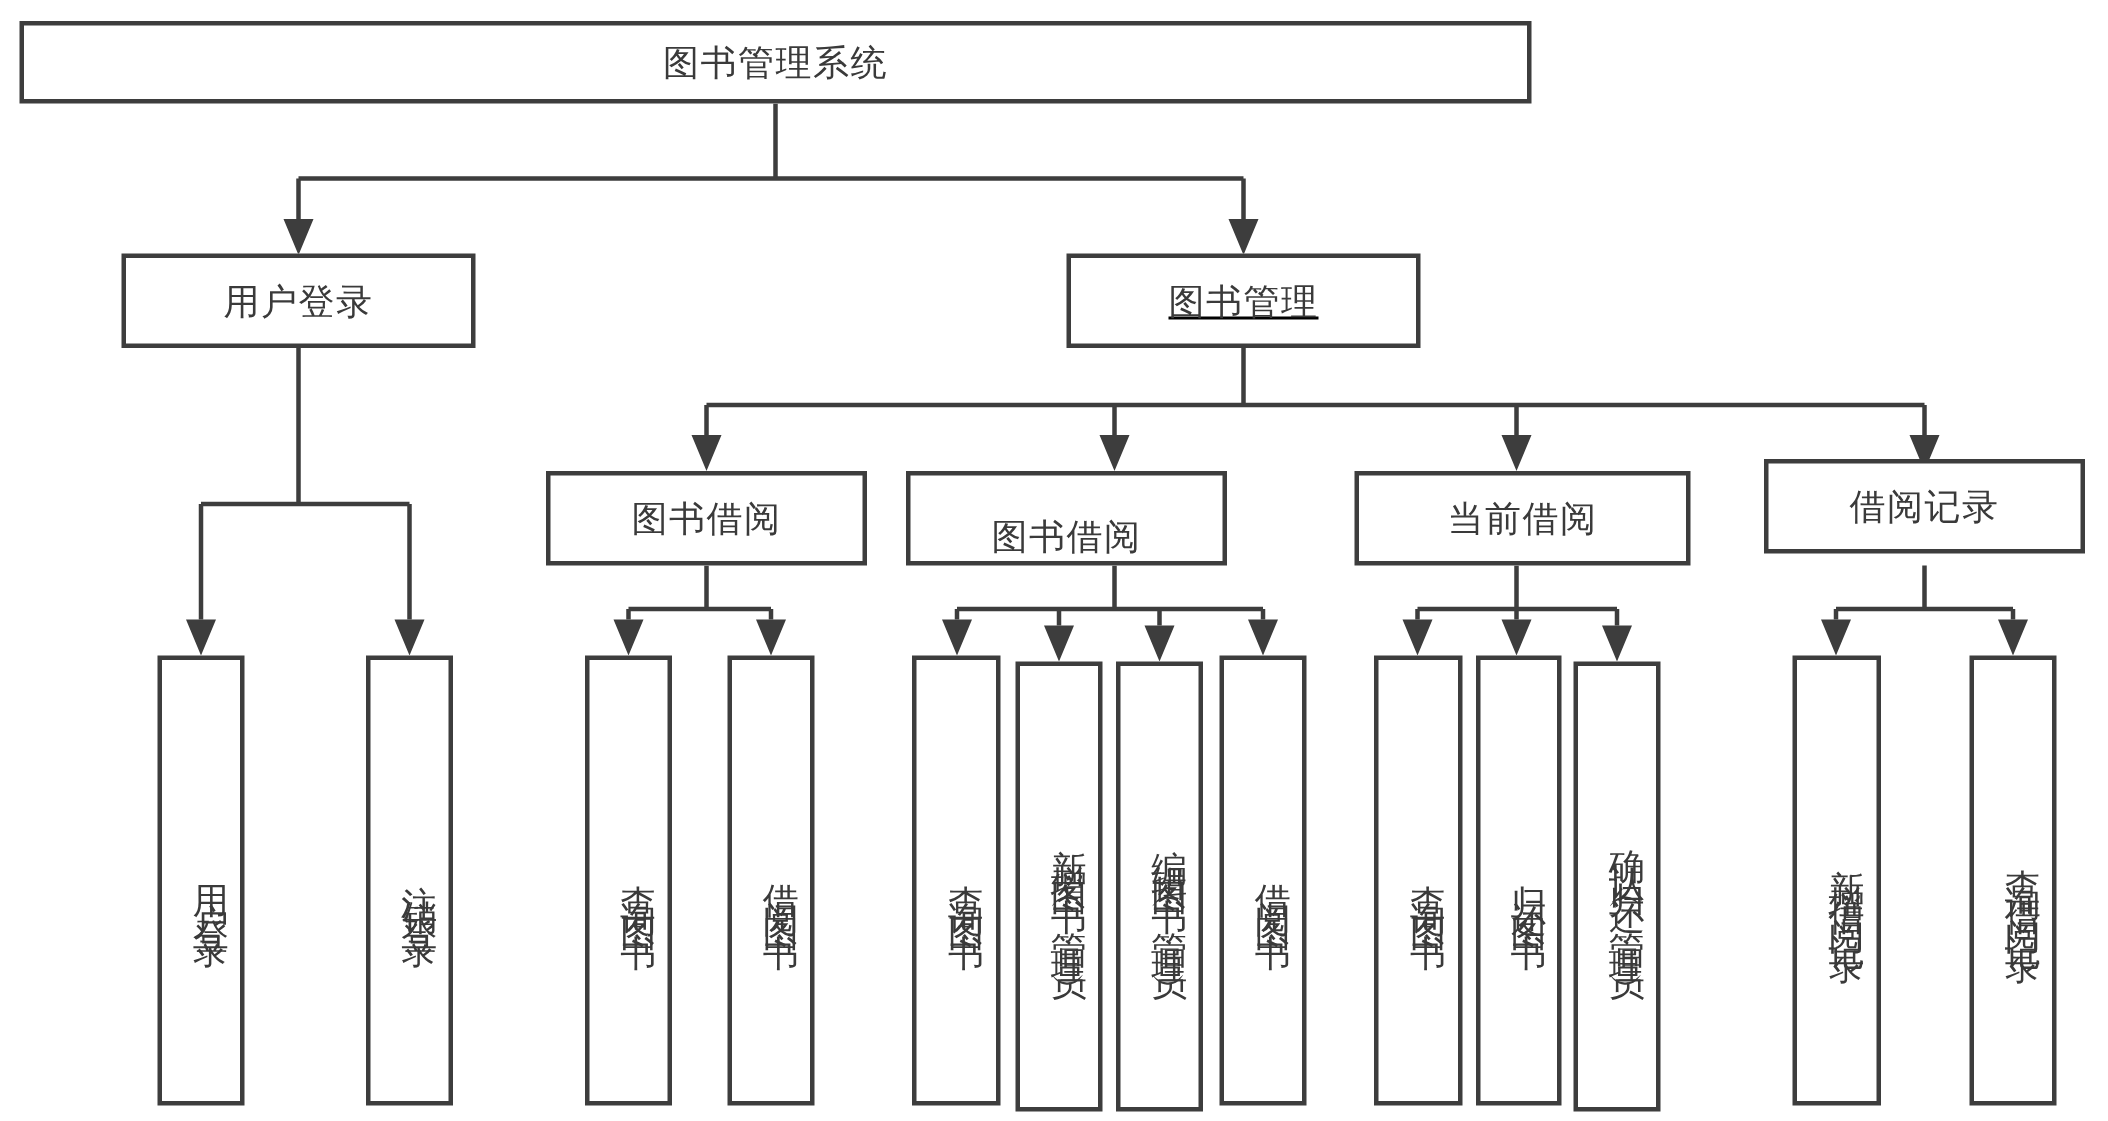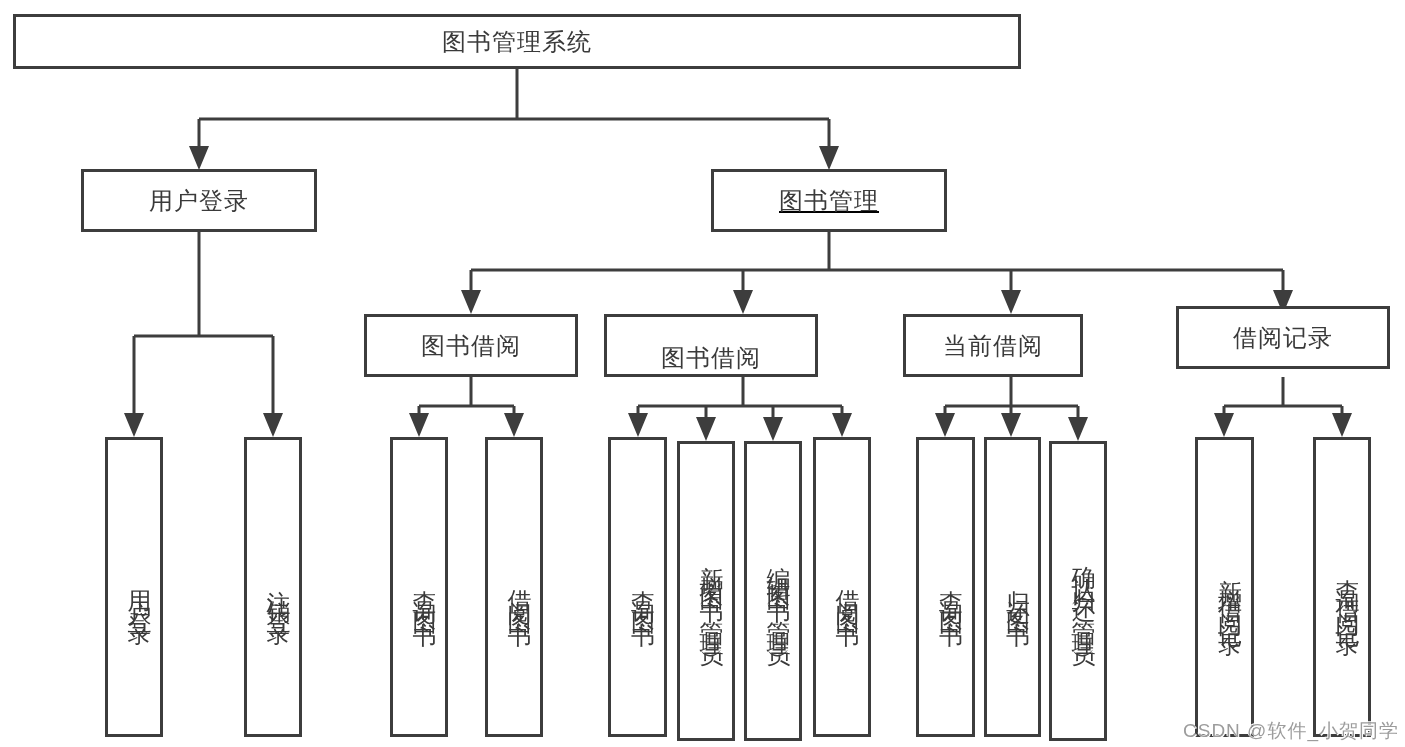--- a/index.html
+++ b/index.html
@@ -128,21 +128,21 @@
   <div class="node hbox" style="left:711px; top:169px; width:236px;text-decoration:underline;">
     <span class="label">图书管理</span>
   </div>
 
   <div class="node hbox" style="left:364px; top:314px; width:214px;">
     <span class="label">图书借阅</span>
   </div>
   <div class="node hbox" style="left:604px; top:314px; width:214px;align-items:flex-end;">
     <span class="label">图书借阅</span>
   </div>
-  <div class="node hbox" style="left:903px; top:314px; width:180px;">
+  <div class="node hbox" style="left:903px; top:314px; width:224px;">
     <span class="label">当前借阅</span>
   </div>
   <div class="node hbox" style="left:1176px; top:306px; width:214px;">
     <span class="label">借阅记录</span>
   </div>
 
   <div class="node vbox" style="left:105px;">
     <span class="label">用户登录</span>
   </div>
   <div class="node vbox" style="left:244px;">
@@ -179,15 +179,14 @@
     <span class="label">确认归还（管理员）</span>
   </div>
 
   <div class="node vbox" style="left:1195px; width:59px;">
     <span class="label">新增借阅记录</span>
   </div>
   <div class="node vbox" style="left:1313px;">
     <span class="label">查询借阅记录</span>
   </div>
 
-  <div class="watermark">CSDN @软件_小贺同学</div>
 
 </div>
 
 </body></html>

